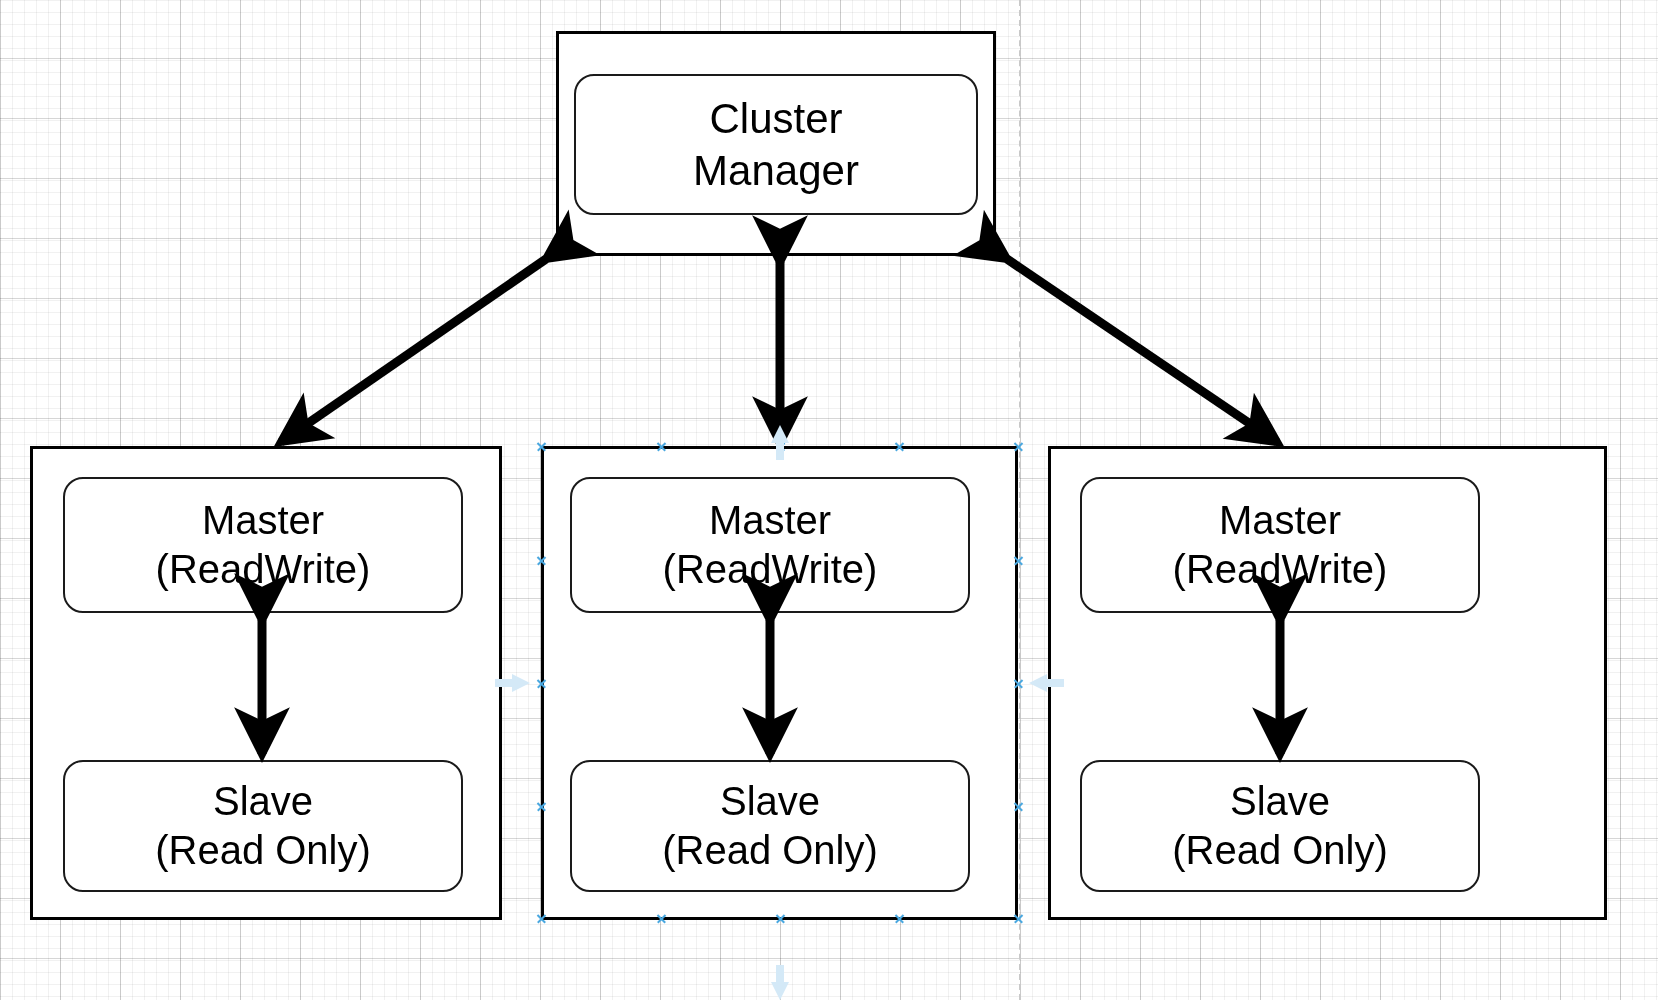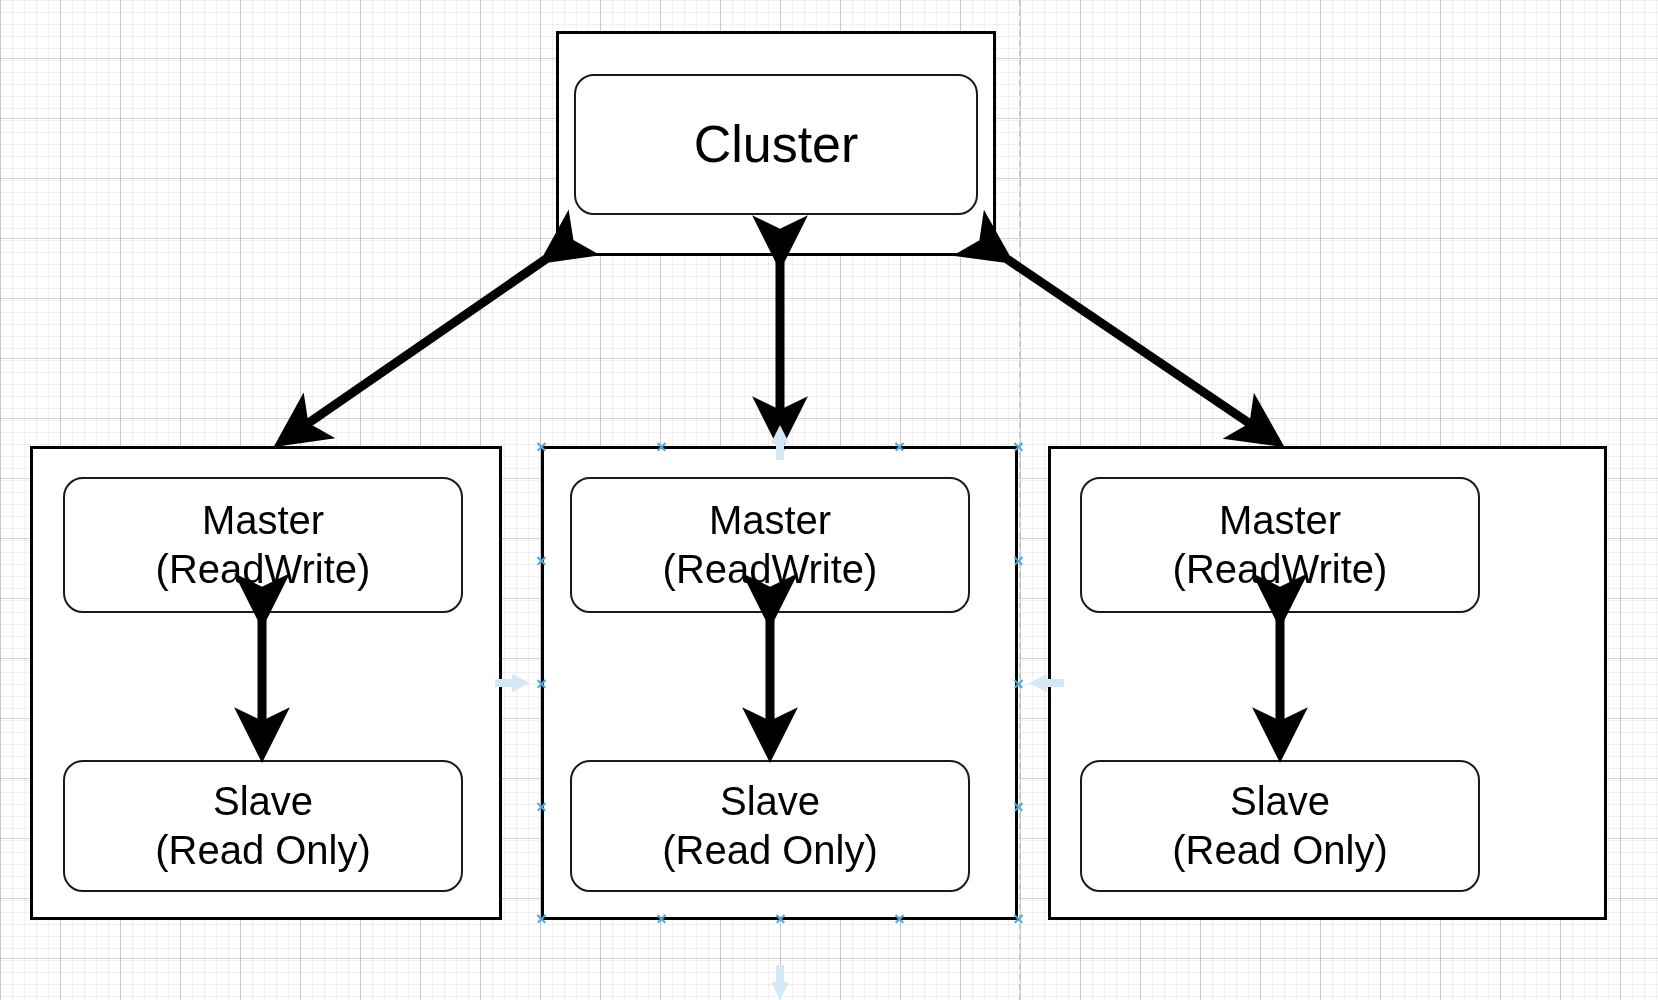--- a/index.html
+++ b/index.html
@@ -97,22 +97,23 @@
 </style>
 </head>
 <body>
 
 <div id="canvas">
 
   <div class="guide-v" style="left:1019px;"></div>
 
   <div class="panel" style="left:556px; top:31px; width:440px; height:225px;"></div>
 
-  <div class="rbox" style="left:574px; top:74px; width:404px; height:141px; font-size:52px;">
+  <div class="rbox" style="left:574px; top:74px; width:404px; height:141px; font-size:42px;">
     <span class="ln">Cluster</span>
+    <span class="ln">Manager</span>
   </div>
 
   <div class="panel" style="left:30px; top:446px; width:472px; height:474px;"></div>
 
   <div class="rbox" style="left:63px; top:477px; width:400px; height:136px; font-size:40px;">
     <span class="ln">Master</span>
     <span class="ln">(ReadWrite)</span>
   </div>
 
   <div class="rbox" style="left:63px; top:760px; width:400px; height:132px; font-size:40px;">

